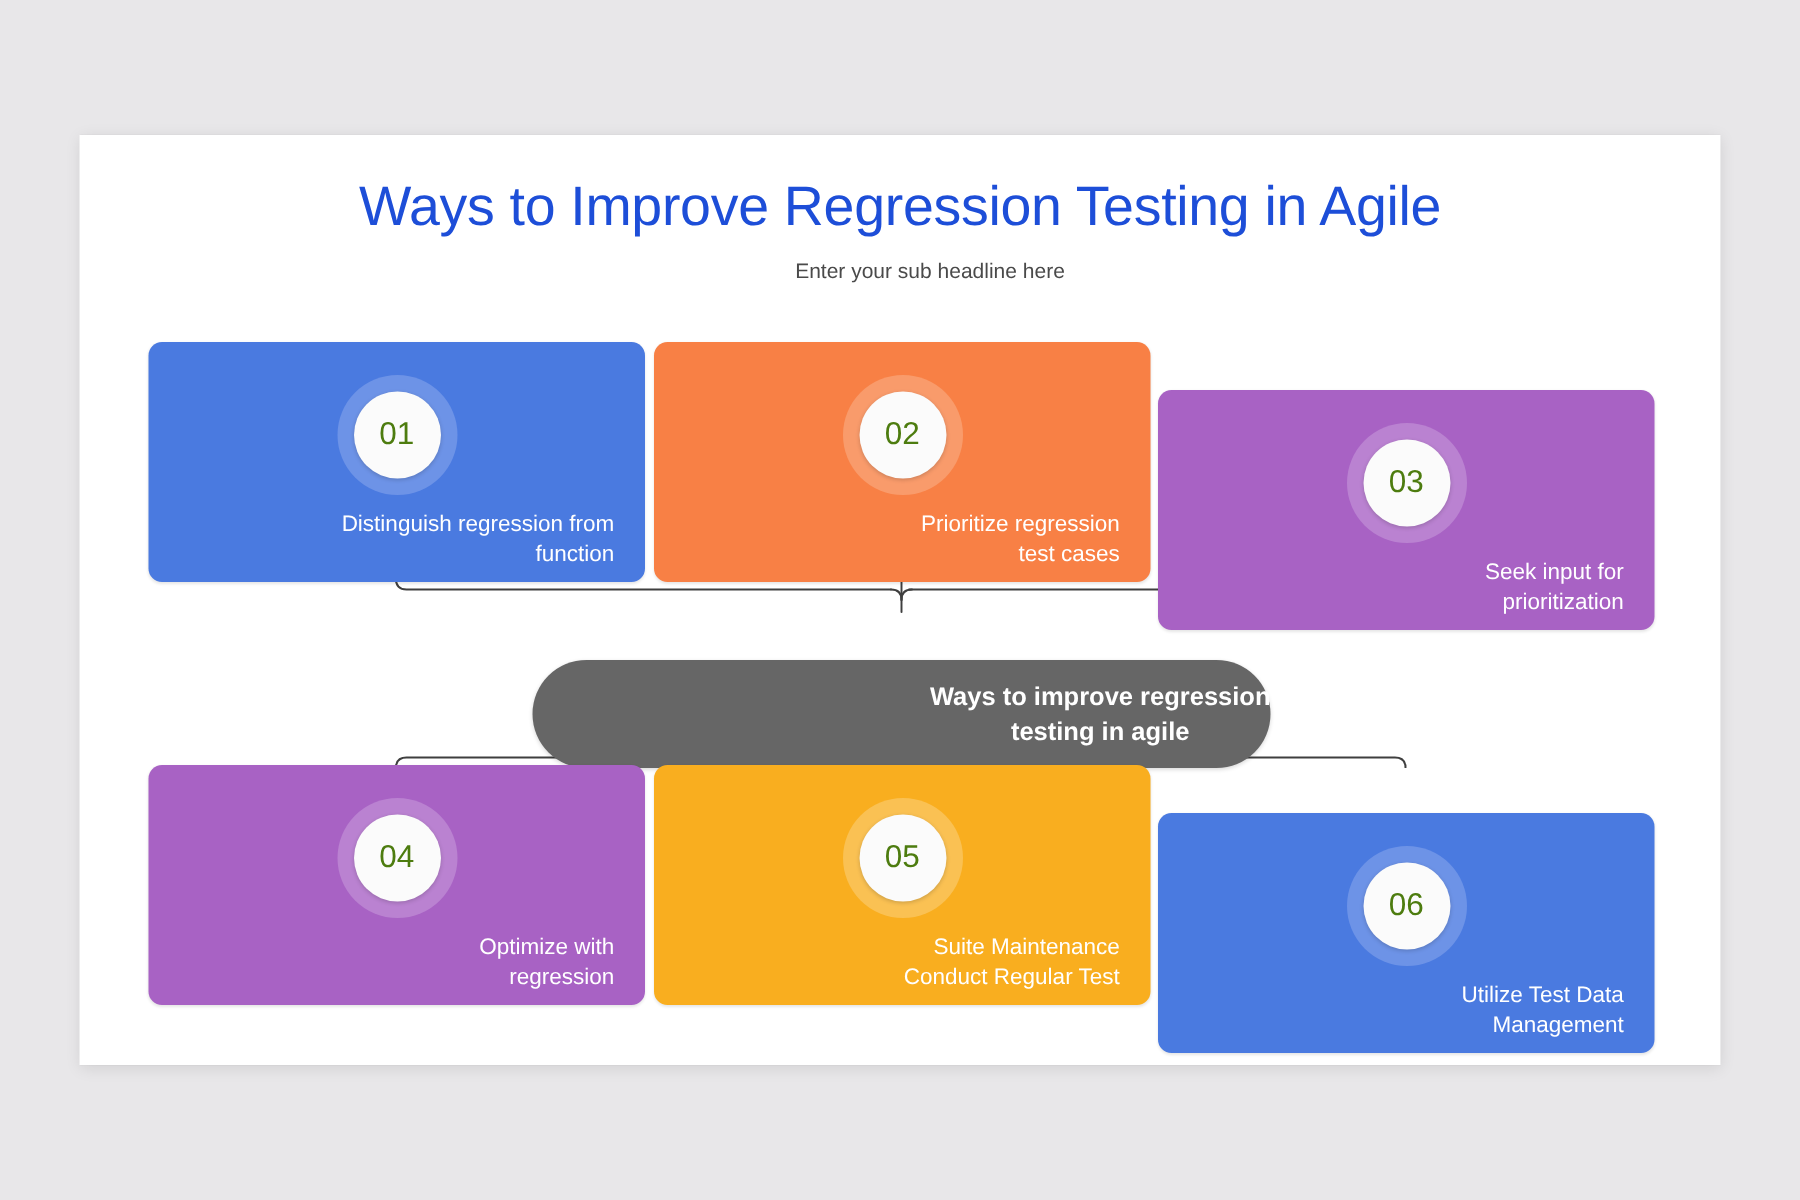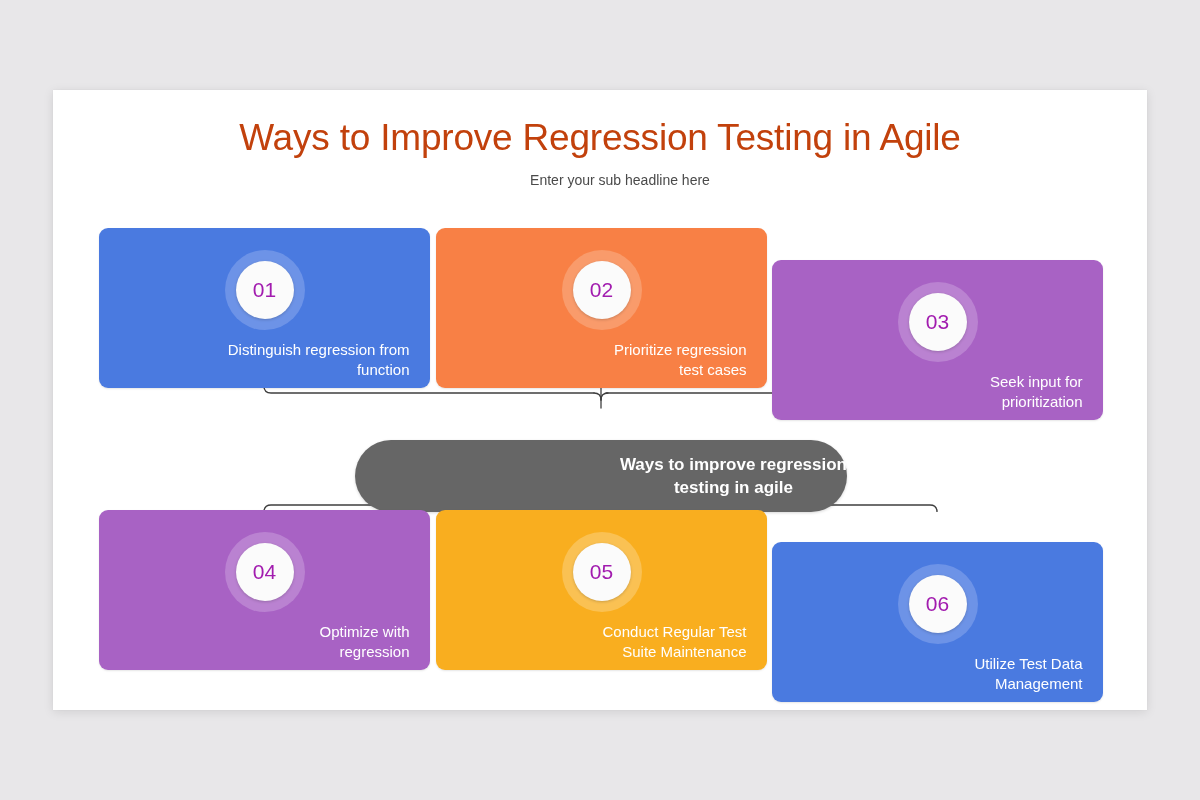--- a/index.html
+++ b/index.html
@@ -14,21 +14,21 @@
   #slide {
     position:absolute; left:53px; top:90px;
     width:1094px; height:620px;
     background:#ffffff;
     box-shadow: 0 2px 10px rgba(0,0,0,0.10), 0 0 1px rgba(0,0,0,0.08);
   }
 
   #page-title {
     position:absolute; left:0; top:27px; width:1094px;
     text-align:center;
-    font-size:37px; font-weight:400; color:#c2410c;
+    font-size:37px; font-weight:400; color:#1d4ed8;
     letter-spacing:-0.2px; white-space:nowrap;
   }
   #page-subtitle {
     position:absolute; left:0; top:82px; width:1134px;
     text-align:center;
     font-size:14px; font-weight:400; color:#4a4a4a;
   }
 
   
   #connectors { position:absolute; left:0; top:0; width:1094px; height:620px; pointer-events:none; }
@@ -51,21 +51,21 @@
 
   .badge-ring {
     width:80px; height:80px; border-radius:50%;
     display:flex; align-items:center; justify-content:center;
     flex:0 0 auto;
   }
   .badge {
     width:58px; height:58px; border-radius:50%;
     background:#fbfbfb;
     display:flex; align-items:center; justify-content:center;
-    font-size:21px; font-weight:400; color:#a21caf;
+    font-size:21px; font-weight:400; color:#4d7c0f;
     box-shadow:0 1px 3px rgba(0,0,0,0.18);
   }
   .card-label {
     margin-top:10px;
     width:290px; text-align:right;
     font-size:15px; line-height:20px; font-weight:400;
     color:#ffffff;
   }
 
   
@@ -160,22 +160,22 @@
         <div>Optimize with</div>
         <div>regression</div>
       </div>
     </div>
 
     <div class="card row-bot col-2" style="background: rgb(249, 174, 31);">
       <div class="badge-ring" style="background: rgb(250, 193, 83);">
         <div class="badge" style="background: rgb(251, 251, 251);">05</div>
       </div>
       <div class="card-label">
+        <div>Suite Maintenance</div>
         <div>Conduct Regular Test</div>
-        <div>Suite Maintenance</div>
       </div>
     </div>
 
     <div class="card row-bot col-3" style="background: rgb(74, 122, 224);">
       <div class="badge-ring" style="background: rgb(109, 147, 231);">
         <div class="badge" style="background: rgb(251, 251, 251);">06</div>
       </div>
       <div class="card-label">
         <div>Utilize Test Data</div>
         <div>Management</div>

